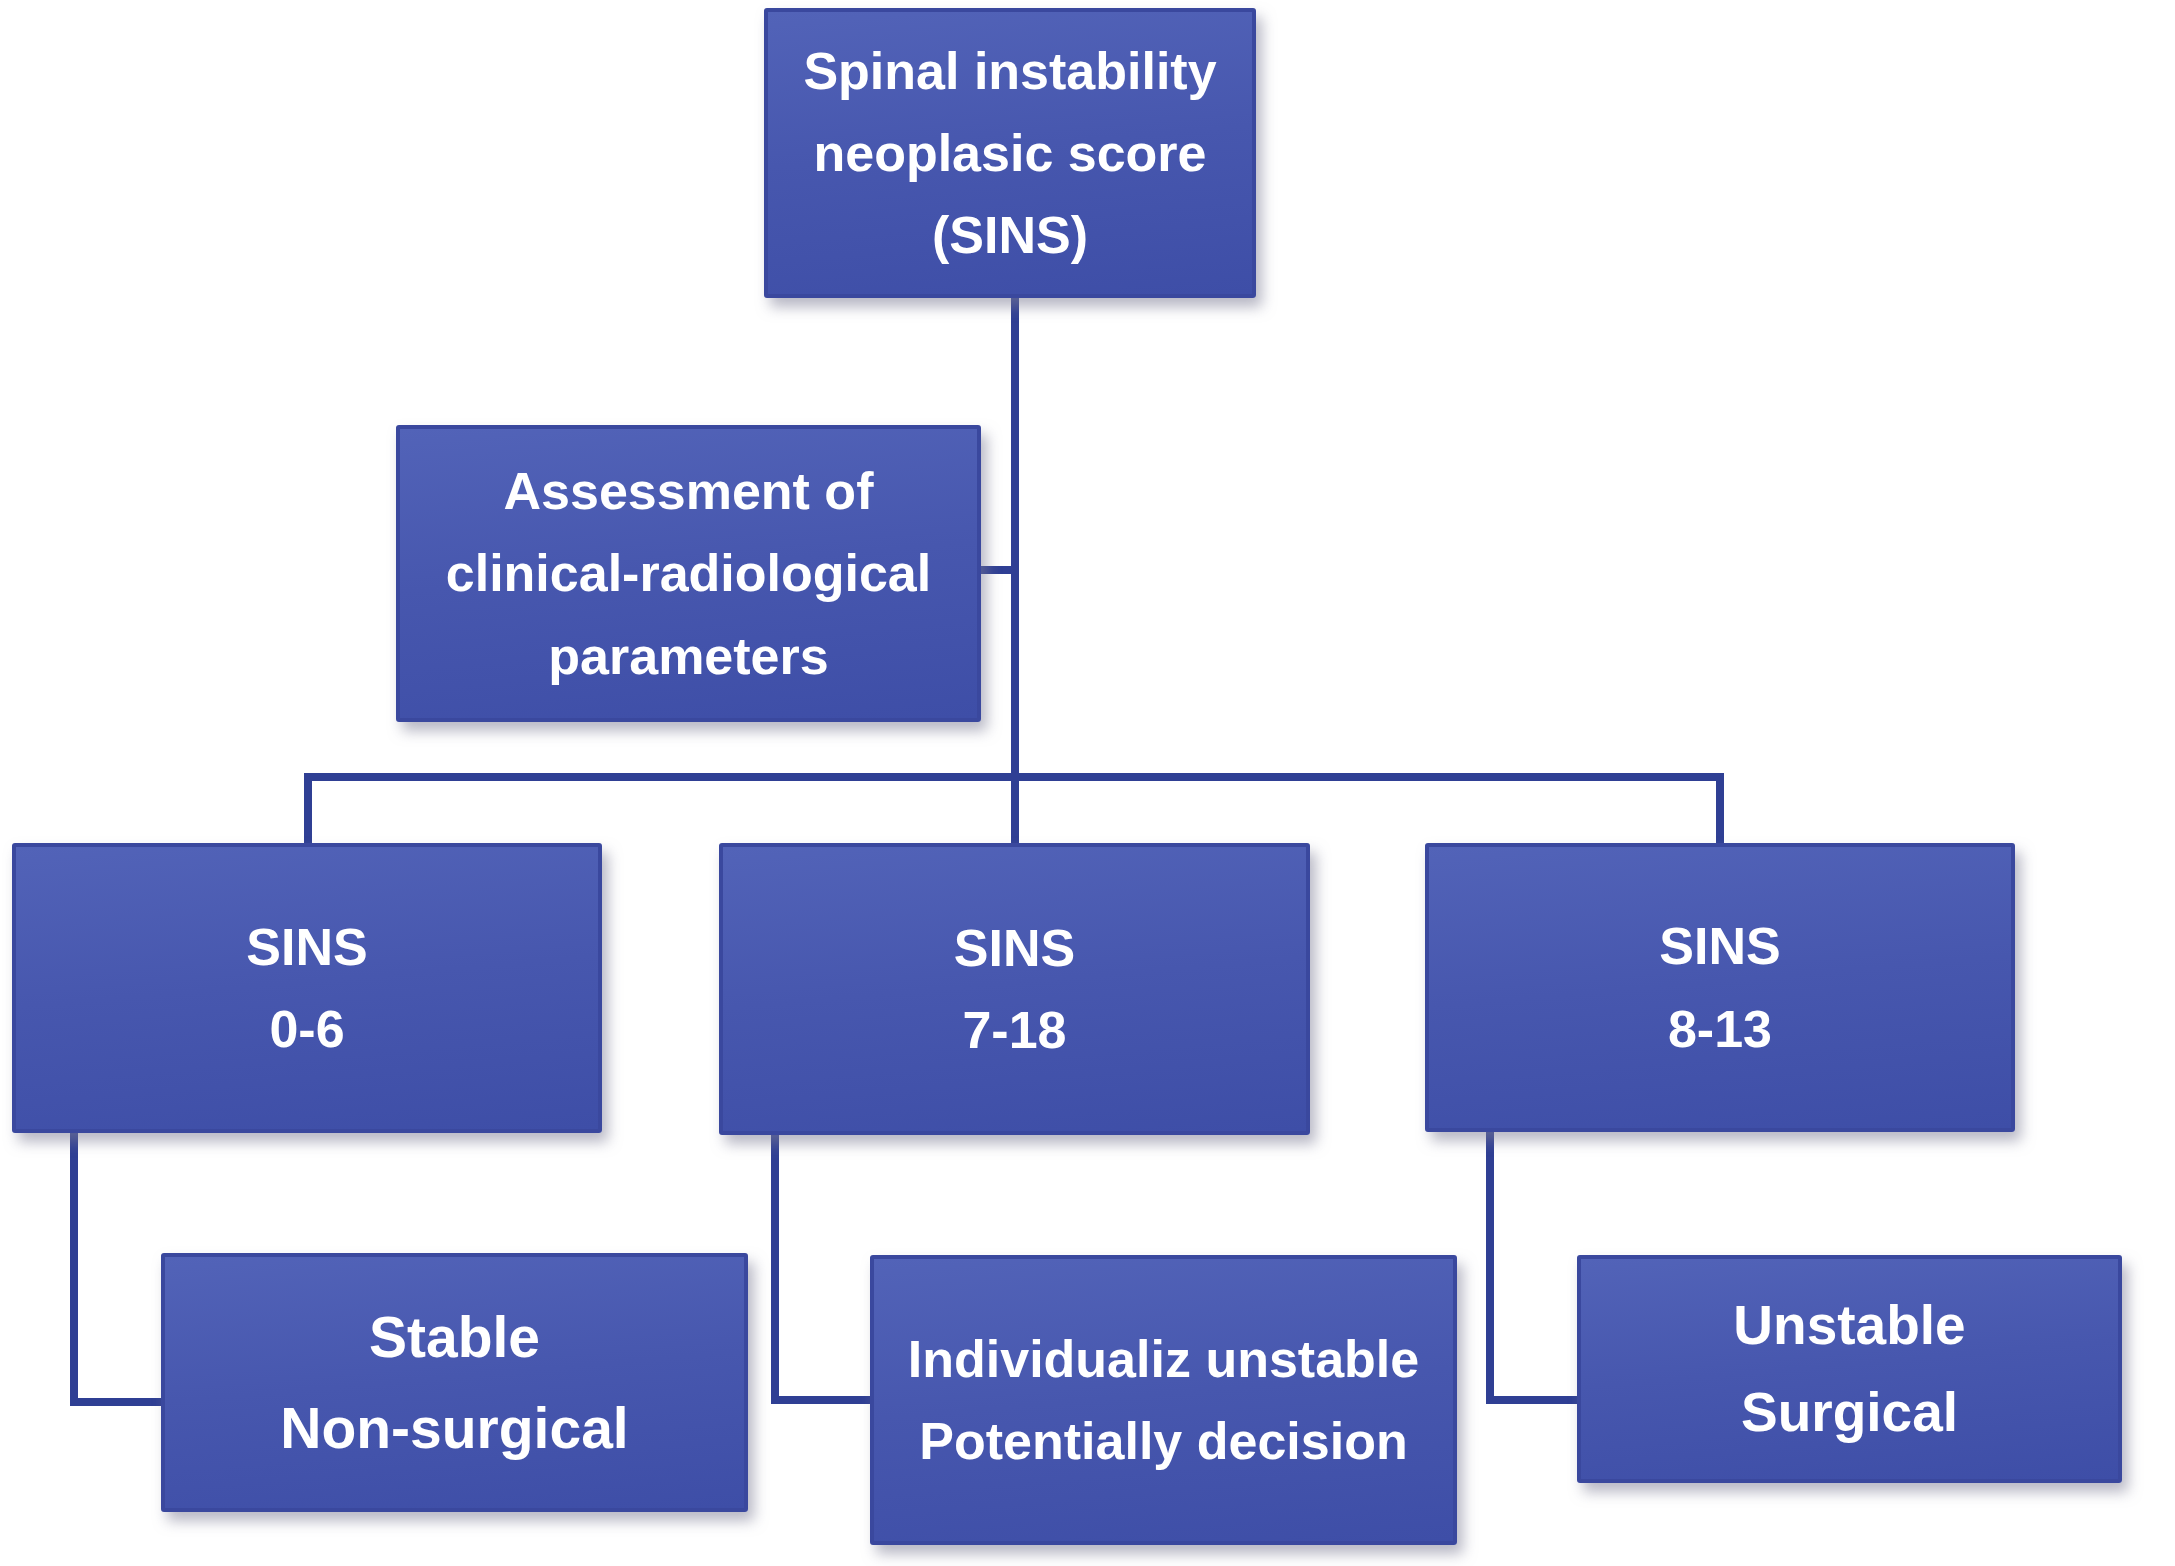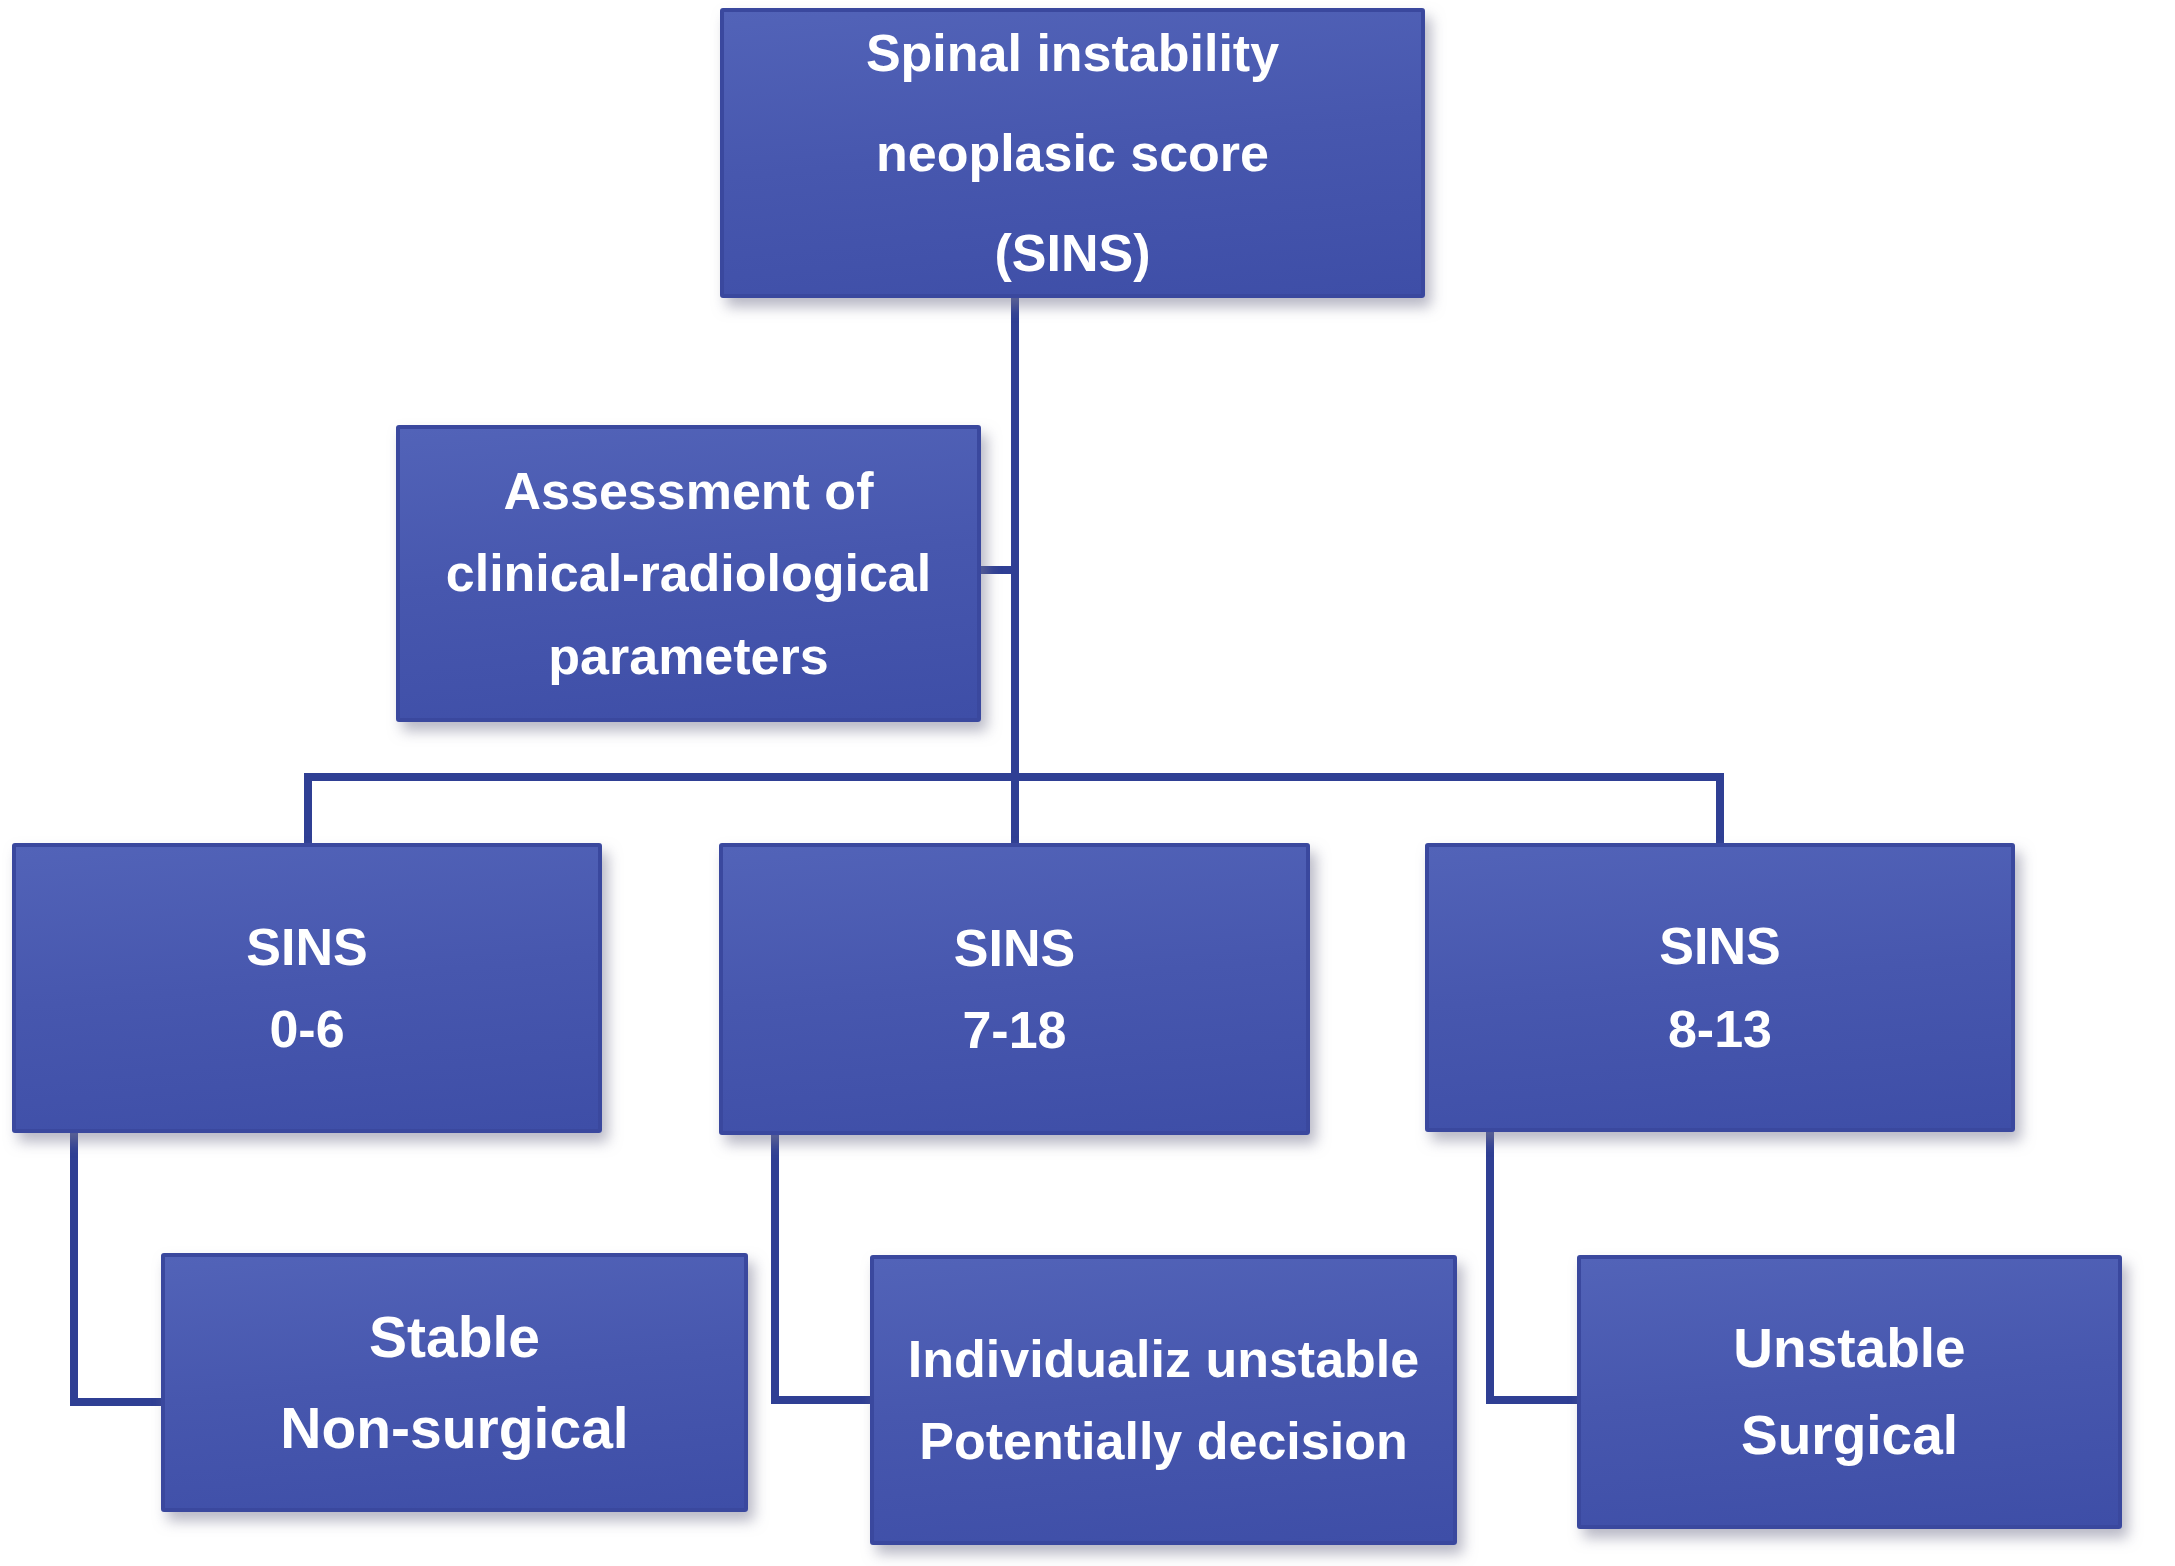--- a/index.html
+++ b/index.html
@@ -29,28 +29,28 @@
     color:var(--txt);
     font-weight:bold;
     text-align:center;
     font-size:52px;
     line-height:1.58;
     box-sizing:border-box;
   }
   .node span{display:block;}
   .conn{position:absolute;background:var(--conn);}
   
-  #n-root       {left:720px; top:8px;    width:705px; height:290px;justify-content:space-between;}
+  #n-root       {left:764px; top:8px;    width:492px; height:290px;}
   #n-assessment {left:368px; top:425px;  width:585px; height:297px;margin-left:28px;}
   #n-sins06     {left:12px;  top:843px;  width:590px; height:290px;}
   #n-sins712    {left:719px; top:843px;  width:591px; height:292px;}
   #n-sins813    {left:1425px;top:843px;  width:590px; height:289px;}
   #n-stable     {left:161px; top:1253px; width:587px; height:259px; font-size:57px;}
   #n-potential  {left:870px; top:1255px; width:587px; height:290px;}
-  #n-unstable   {left:1577px;top:1255px; width:545px; height:274px; font-size:55px;}
+  #n-unstable   {left:1577px;top:1255px; width:545px; height:228px; font-size:55px;}
   
   #c-trunk      {left:1011px;top:298px;  width:8px;    height:545px;}
   #c-rail       {left:304px; top:773px;  width:1420px; height:8px;}
   #c-drop-left  {left:304px; top:773px;  width:8px;    height:70px;}
   #c-drop-right {left:1716px;top:773px;  width:8px;    height:70px;}
   #c-stub       {left:953px; top:566px;  width:62px;   height:8px;}
   #c-el1-v      {left:70px;  top:1133px; width:8px;    height:273px;}
   #c-el1-h      {left:70px;  top:1398px; width:91px;   height:8px;}
   #c-el2-v      {left:771px; top:1135px; width:8px;    height:269px;}
   #c-el2-h      {left:771px; top:1396px; width:99px;   height:8px;}

